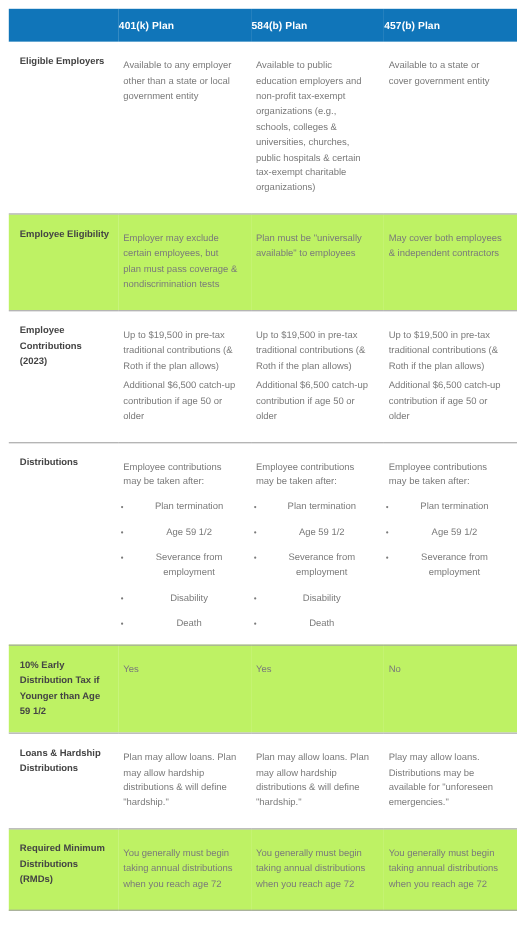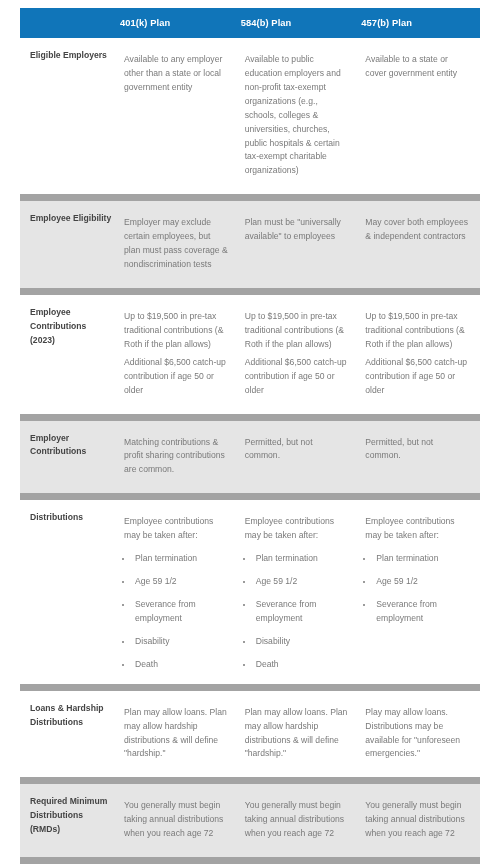--- a/index.html
+++ b/index.html
@@ -8,21 +8,21 @@
     background: #ffffff;
   }
   body {
     width: 480px;
     height: 864px;
     font-family: "Liberation Sans", sans-serif;
     overflow: hidden;
   }
   .table-wrap {
     width: 388px;
-    padding: 8px 10px 0 20px;
+    padding: 8px 10px 0 8px;
     box-sizing: border-box;
   }
   table.compare {
     width: 462px;
     border-collapse: collapse;
     table-layout: fixed;
   }
   table.compare col.c-label { width: 100px; }
   table.compare col.c-plan  { width: 120.6px; }
 
@@ -32,22 +32,22 @@
     font-size: 9.3px;
     font-weight: bold;
     text-align: left;
     padding: 10px 8px 10px 0;
     vertical-align: middle;
     letter-spacing: 0.1px;
   }
   thead th.label-head { padding-left: 10px; }
   thead th.plan-head { padding-left: 0; }
 
-  tbody tr { border-bottom: 7px solid #a3a3a3; }
-  tbody tr.alt { background: #e5e5e5; }
+  tbody tr { border-bottom: 1px solid #a3a3a3; }
+  tbody tr.alt { background: #bef264; }
   tbody tr.plain { background: #ffffff; }
 
   tbody td {
     vertical-align: top;
     padding: 11px 8px 12px 0;
     font-size: 8.6px;
     line-height: 1.62;
     color: #7a7a7a;
   }
   tbody td.rowlabel {
@@ -61,20 +61,21 @@
     margin: 4px;
   }
   tbody td ul {
     margin: 9px 0 0 0;
     padding-left: 13px;
     list-style: disc;
   }
   tbody td ul li {
     margin: 0 0 9px 0;
     padding-left: 2px;
+    text-align: center;
   }
   tbody td ul li:last-child { margin-bottom: 0; }
   tbody td ul li::marker { font-size: 8px; }
 </style>
 </head>
 <body>
 
 <div class="table-wrap">
   <table class="compare">
     <colgroup>
@@ -124,32 +125,20 @@
           </td>
           <td>
             <p>Up to $19,500 in pre-tax traditional contributions (&amp; Roth if the plan allows)</p>
             <p>Additional $6,500 catch-up contribution if age 50 or older</p>
           </td>
           <td>
             <p>Up to $19,500 in pre-tax traditional contributions (&amp; Roth if the plan allows)</p>
             <p>Additional $6,500 catch-up contribution if age 50 or older</p>
           </td>
         </tr>
-        <tr class="alt">
-          <td class="rowlabel">Employer Contributions</td>
-          <td>
-            <p>Matching contributions &amp; profit sharing contributions are common.</p>
-          </td>
-          <td>
-            <p>Permitted, but not common.</p>
-          </td>
-          <td>
-            <p>Permitted, but not common.</p>
-          </td>
-        </tr>
         <tr class="plain">
           <td class="rowlabel">Distributions</td>
           <td>
             <p>Employee contributions may be taken after:</p>
             <ul>
               <li>Plan termination</li>
               <li>Age 59 1/2</li>
               <li>Severance from employment</li>
               <li>Disability</li>
               <li>Death</li>
@@ -167,20 +156,32 @@
           </td>
           <td>
             <p>Employee contributions may be taken after:</p>
             <ul>
               <li>Plan termination</li>
               <li>Age 59 1/2</li>
               <li>Severance from employment</li>
             </ul>
           </td>
         </tr>
+        <tr class="alt">
+          <td class="rowlabel">10% Early Distribution Tax if Younger than Age 59 1/2</td>
+          <td>
+            <p>Yes</p>
+          </td>
+          <td>
+            <p>Yes</p>
+          </td>
+          <td>
+            <p>No</p>
+          </td>
+        </tr>
         <tr class="plain">
           <td class="rowlabel">Loans &amp; Hardship Distributions</td>
           <td>
             <p>Plan may allow loans. Plan may allow hardship distributions &amp; will define "hardship."</p>
           </td>
           <td>
             <p>Plan may allow loans. Plan may allow hardship distributions &amp; will define "hardship."</p>
           </td>
           <td>
             <p>Play may allow loans. Distributions may be available for "unforeseen emergencies."</p>

